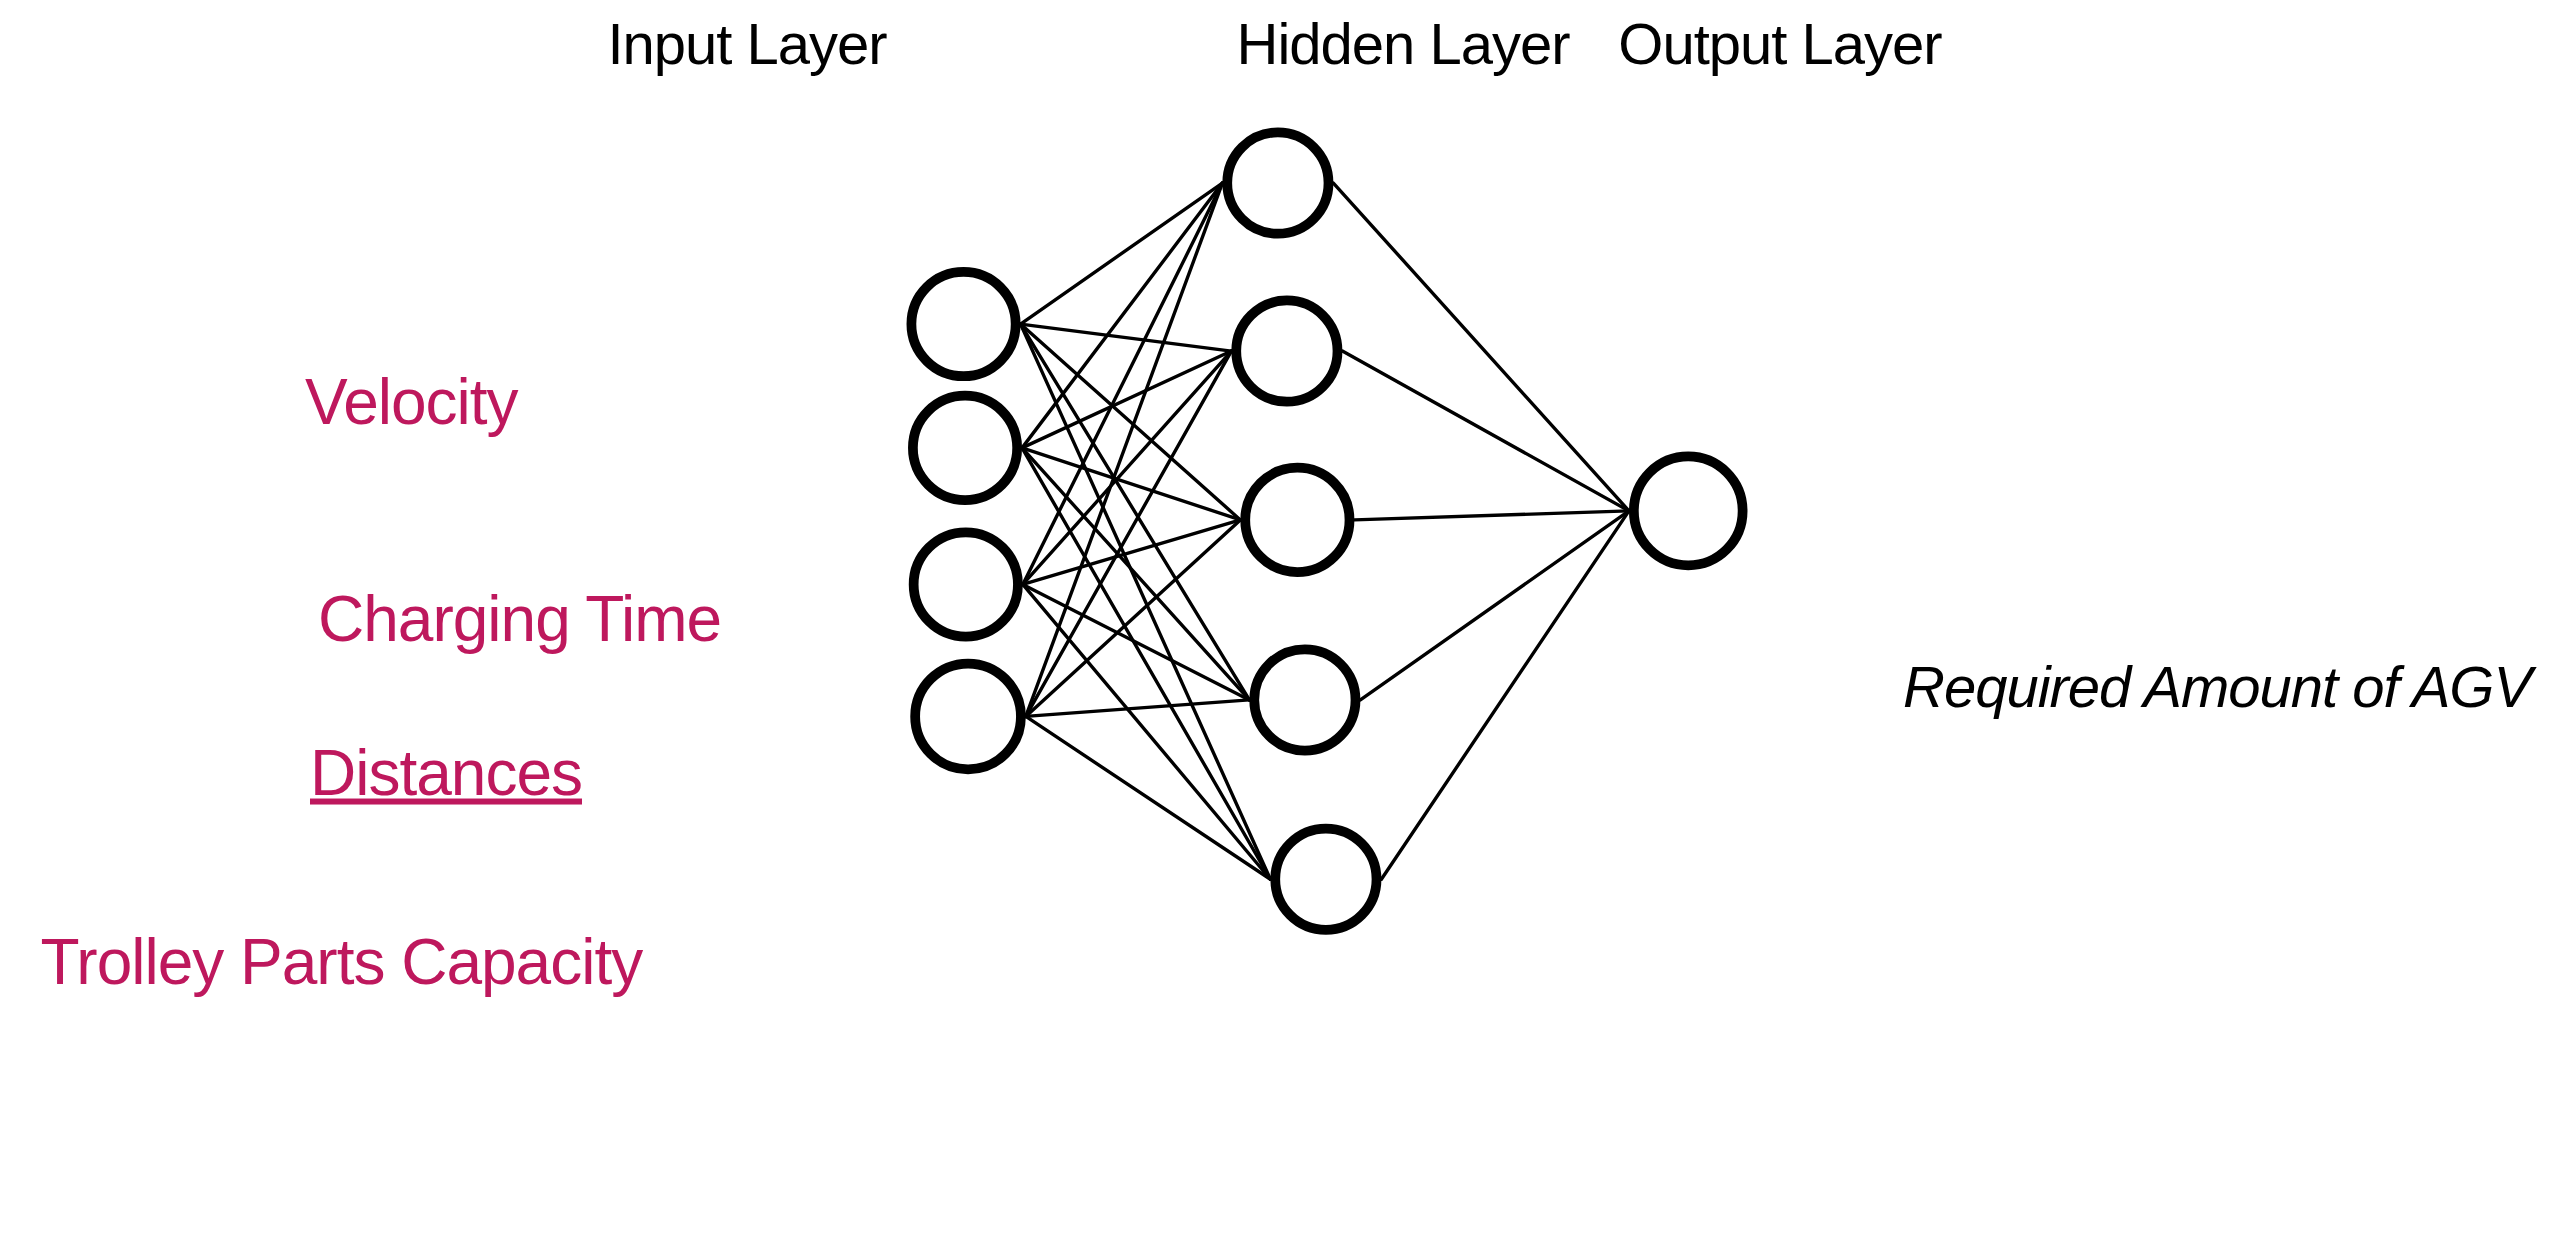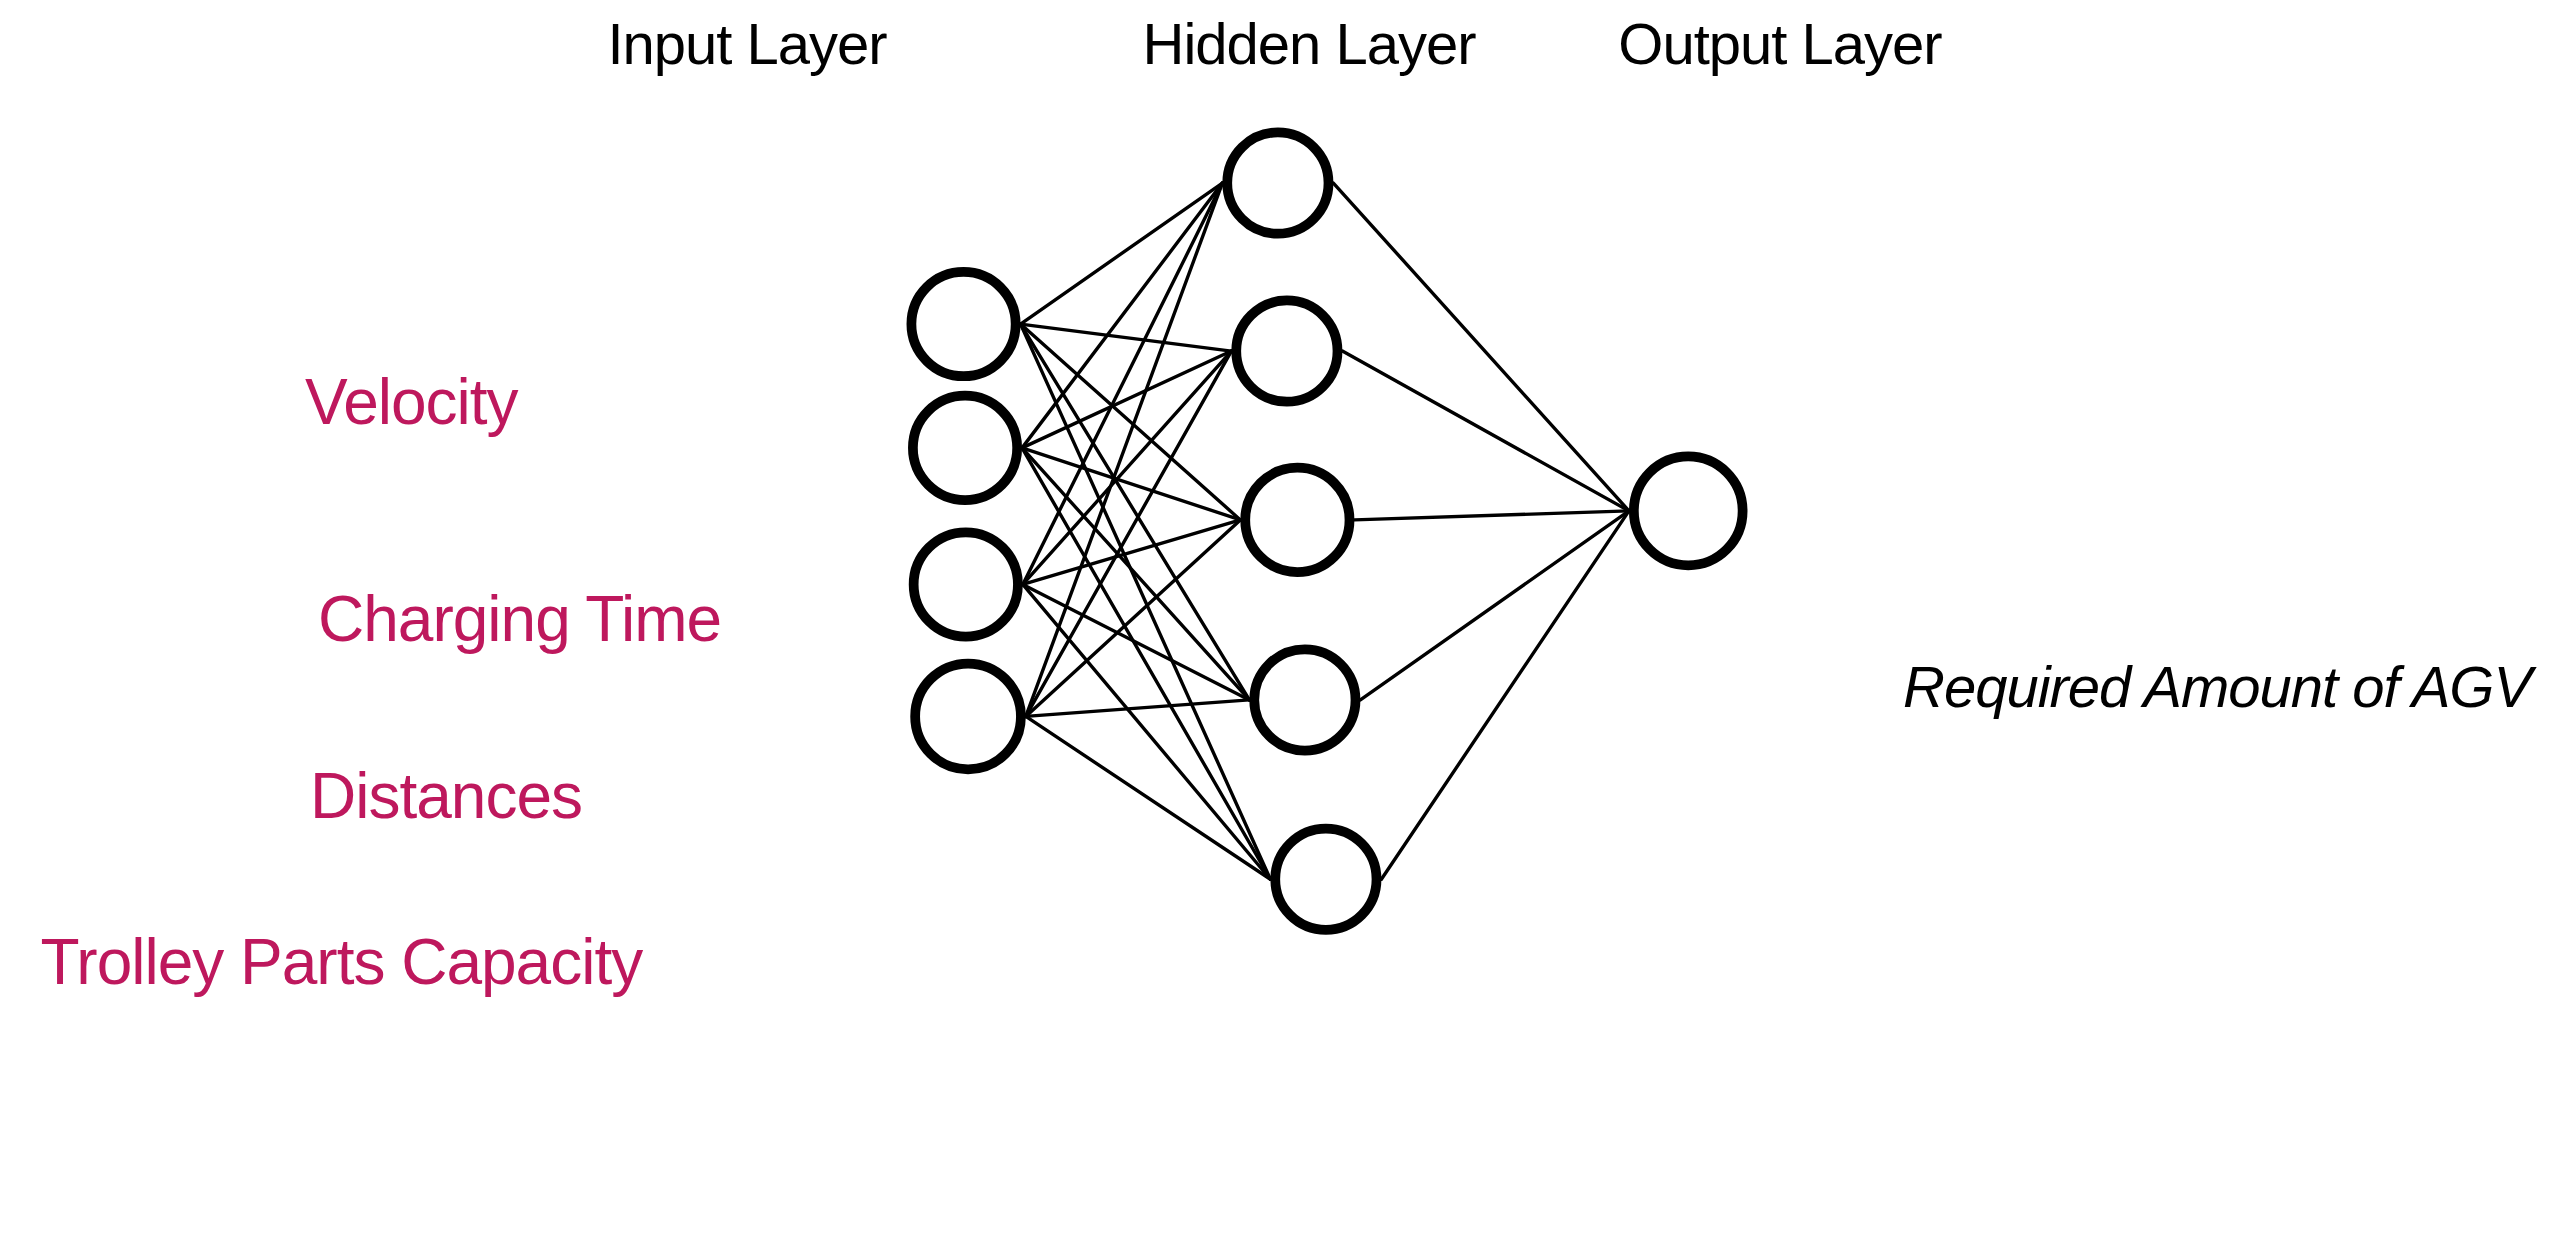--- a/index.html
+++ b/index.html
@@ -92,24 +92,24 @@
       <circle cx="898" cy="955" r="70.5" fill="#ffffff" stroke="#000000" stroke-width="13"></circle>
       <circle cx="1311" cy="244" r="67.5" fill="#ffffff" stroke="#000000" stroke-width="13"></circle>
       <circle cx="1323" cy="468" r="67.5" fill="#ffffff" stroke="#000000" stroke-width="13"></circle>
       <circle cx="1337" cy="693" r="69.5" fill="#ffffff" stroke="#000000" stroke-width="13"></circle>
       <circle cx="1347" cy="933" r="67.5" fill="#ffffff" stroke="#000000" stroke-width="13"></circle>
       <circle cx="1375" cy="1172" r="67.5" fill="#ffffff" stroke="#000000" stroke-width="13"></circle>
       <circle cx="1858" cy="681" r="72.5" fill="#ffffff" stroke="#000000" stroke-width="13"></circle>
     </svg>
 
   <div class="layer-header" style="left: 747px; top: 43px;">Input Layer</div>
-  <div class="layer-header" style="left: 1309px; top: 43px; text-align: center;">Hidden Layer</div>
+  <div class="layer-header" style="left: 1403px; top: 43px; text-align: center;">Hidden Layer</div>
   <div class="layer-header" style="left: 1780px; top: 43px;">Output Layer</div>
 
   <div class="io-label" style="left: 305px; top: 403px;">Velocity</div>
   <div class="io-label" style="left: 318px; top: 584px; margin-top: 36px;">Charging Time</div>
-  <div class="io-label" style="left: 310px; top: 797px;">Distances</div>
+  <div class="io-label" style="left: 310px; top: 774px; text-decoration: underline;">Distances</div>
   <div class="io-label" style="left: 12.6px; top: 963px; margin-left: 28px;">Trolley Parts Capacity</div>
 
   <div class="output-label" style="left: 1903px; top: 688px; font-style: italic;">Required Amount of AGV</div>
 
 </div>
 
 
 </body></html>

